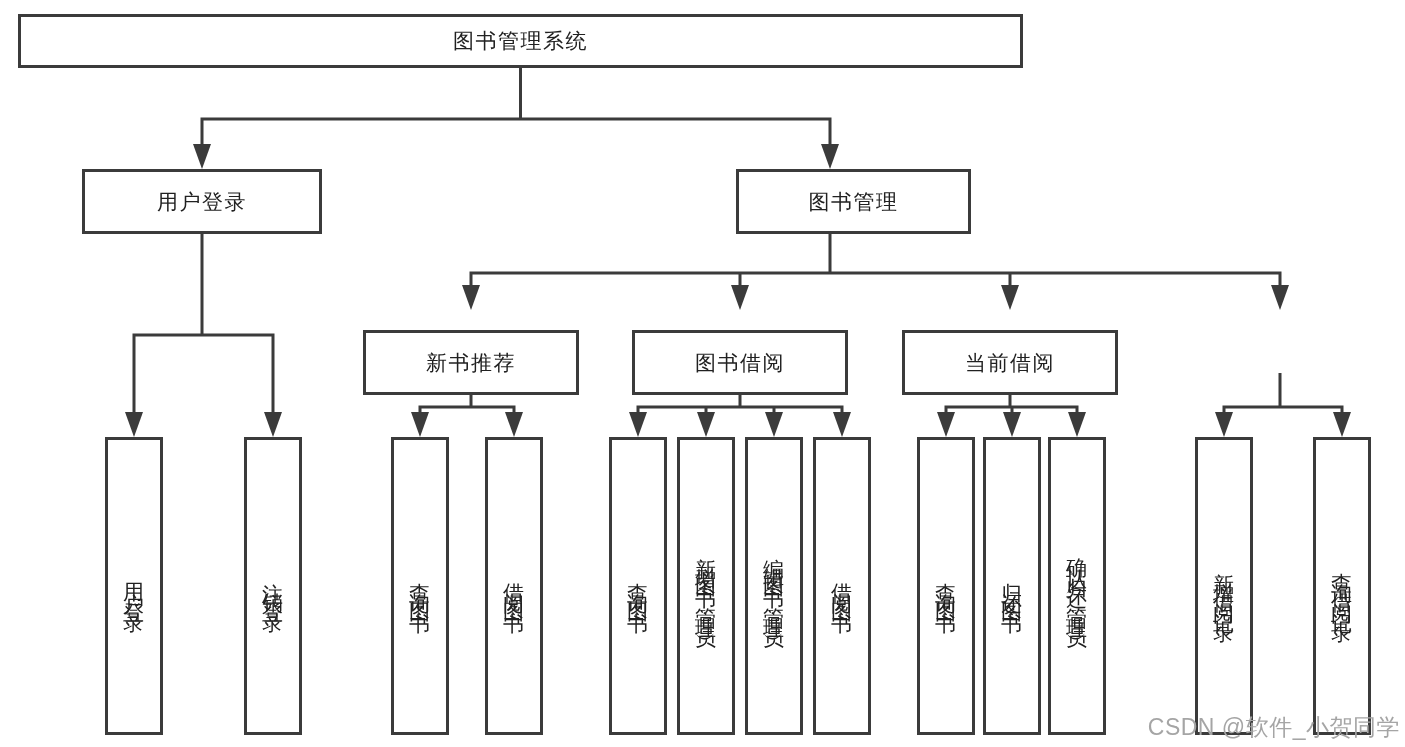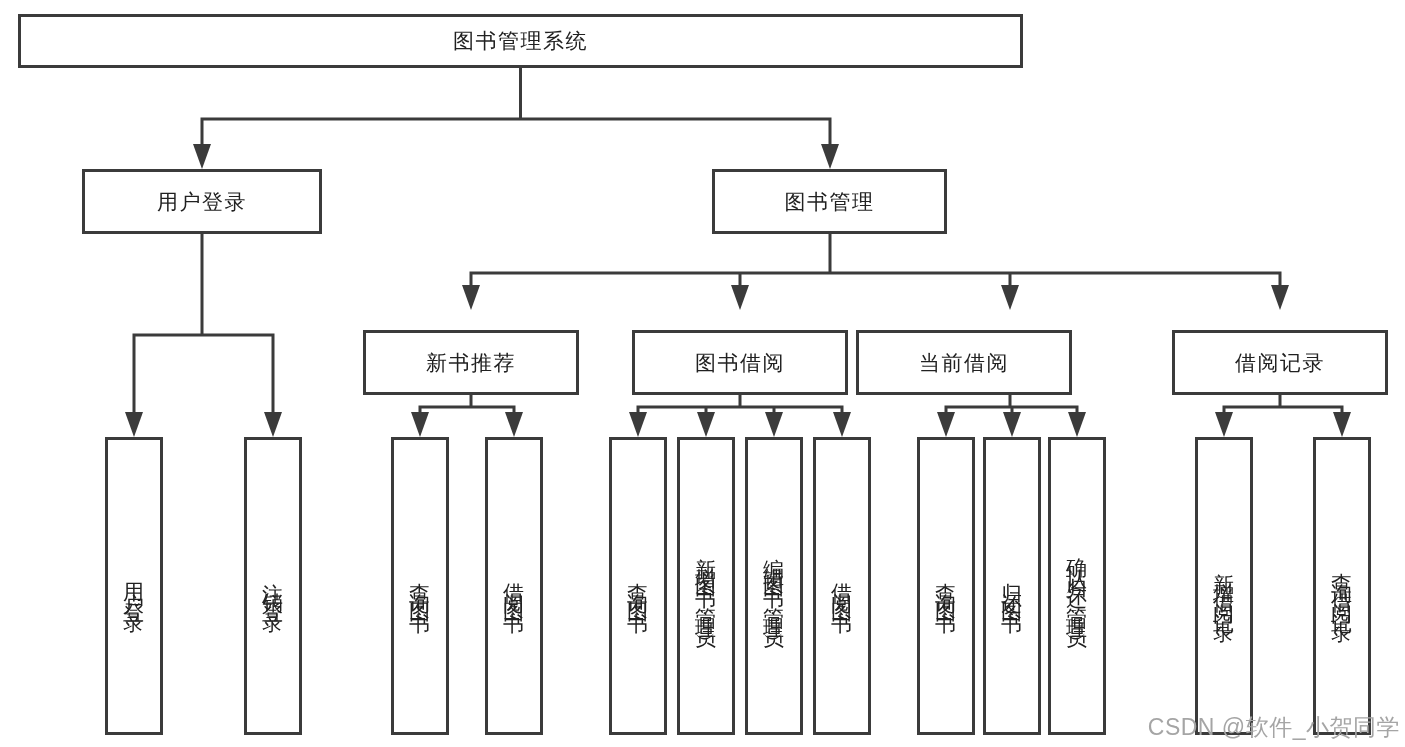--- a/index.html
+++ b/index.html
@@ -34,26 +34,26 @@
   .vlabel {
     writing-mode: vertical-rl;
     font-size: 21px;
     letter-spacing: 10px;
     line-height: 1;
   }
   
   .n-root   { left: 18px;  top: 14px;  width: 1005px; height: 54px; }
   
   .n-login  { left: 82px;  top: 169px; width: 240px;  height: 65px; }
-  .n-mgmt   { left: 712px; top: 169px; width: 235px;  height: 65px; align-items: center; }
+  .n-mgmt   { left: 736px; top: 169px; width: 235px;  height: 65px; align-items: center; }
   
   .lvl3     { top: 310px; height: 65px; width: 216px; margin-top: 20px; }
   .n-newbook { left: 363px; }
   .n-borrow  { left: 632px; }
-  .n-current { left: 856px; }
+  .n-current { left: 902px; }
   .n-records { left: 1172px; }
   
   .leaf     { top: 437px; width: 58px; height: 298px; }
   .lf-1  { left: 105px; }
   .lf-2  { left: 244px; }
   .lf-3  { left: 391px; }
   .lf-4  { left: 485px; }
   .lf-5  { left: 609px; }
   .lf-6  { left: 677px; }
   .lf-7  { left: 745px; }
@@ -144,23 +144,20 @@
 
   <div class="box lvl3 n-newbook">
     <span class="hlabel">新书推荐</span>
   </div>
   <div class="box lvl3 n-borrow">
     <span class="hlabel">图书借阅</span>
   </div>
   <div class="box lvl3 n-current">
     <span class="hlabel">当前借阅</span>
   </div>
-  <div class="box lvl3 n-records">
-    <span class="hlabel">借阅记录</span>
-  </div>
 
   <div class="box leaf lf-1">
     <span class="vlabel">用户登录</span>
   </div>
   <div class="box leaf lf-2">
     <span class="vlabel">注销登录</span>
   </div>
 
   <div class="box leaf lf-3">
     <span class="vlabel">查询图书</span>

